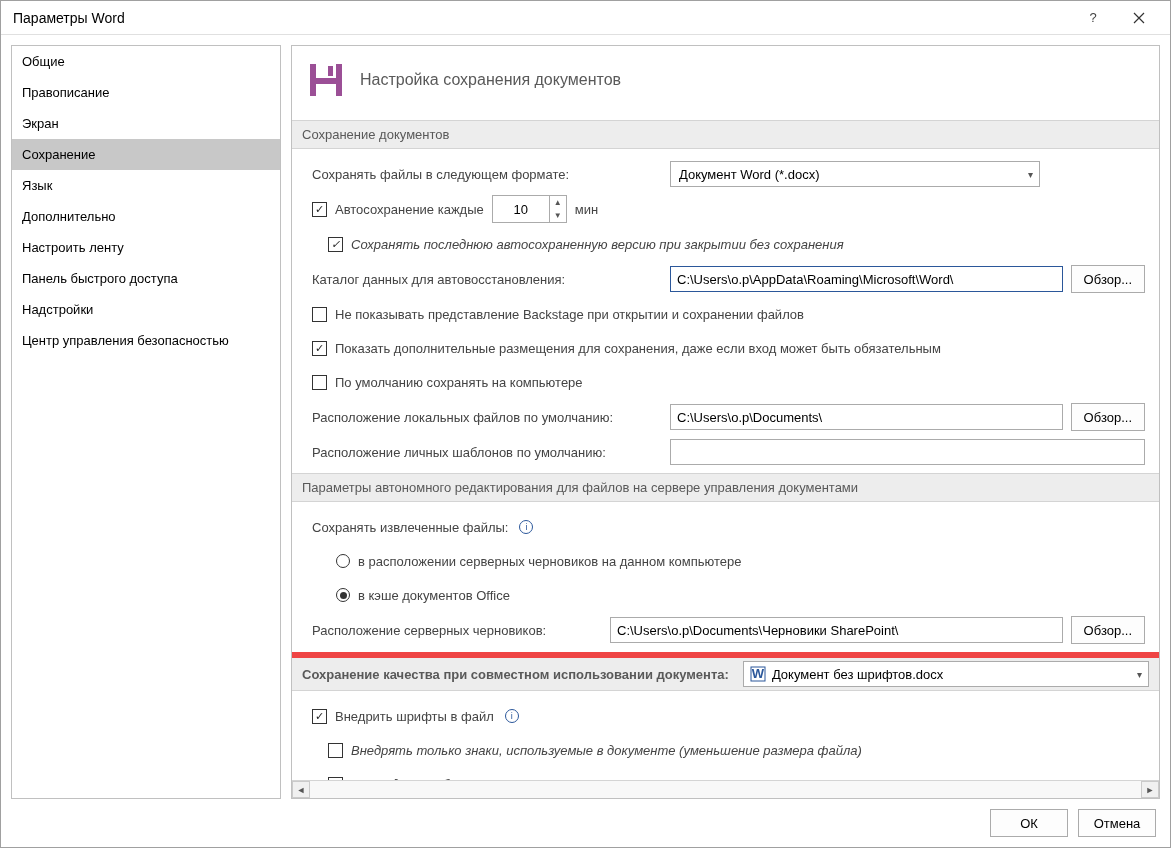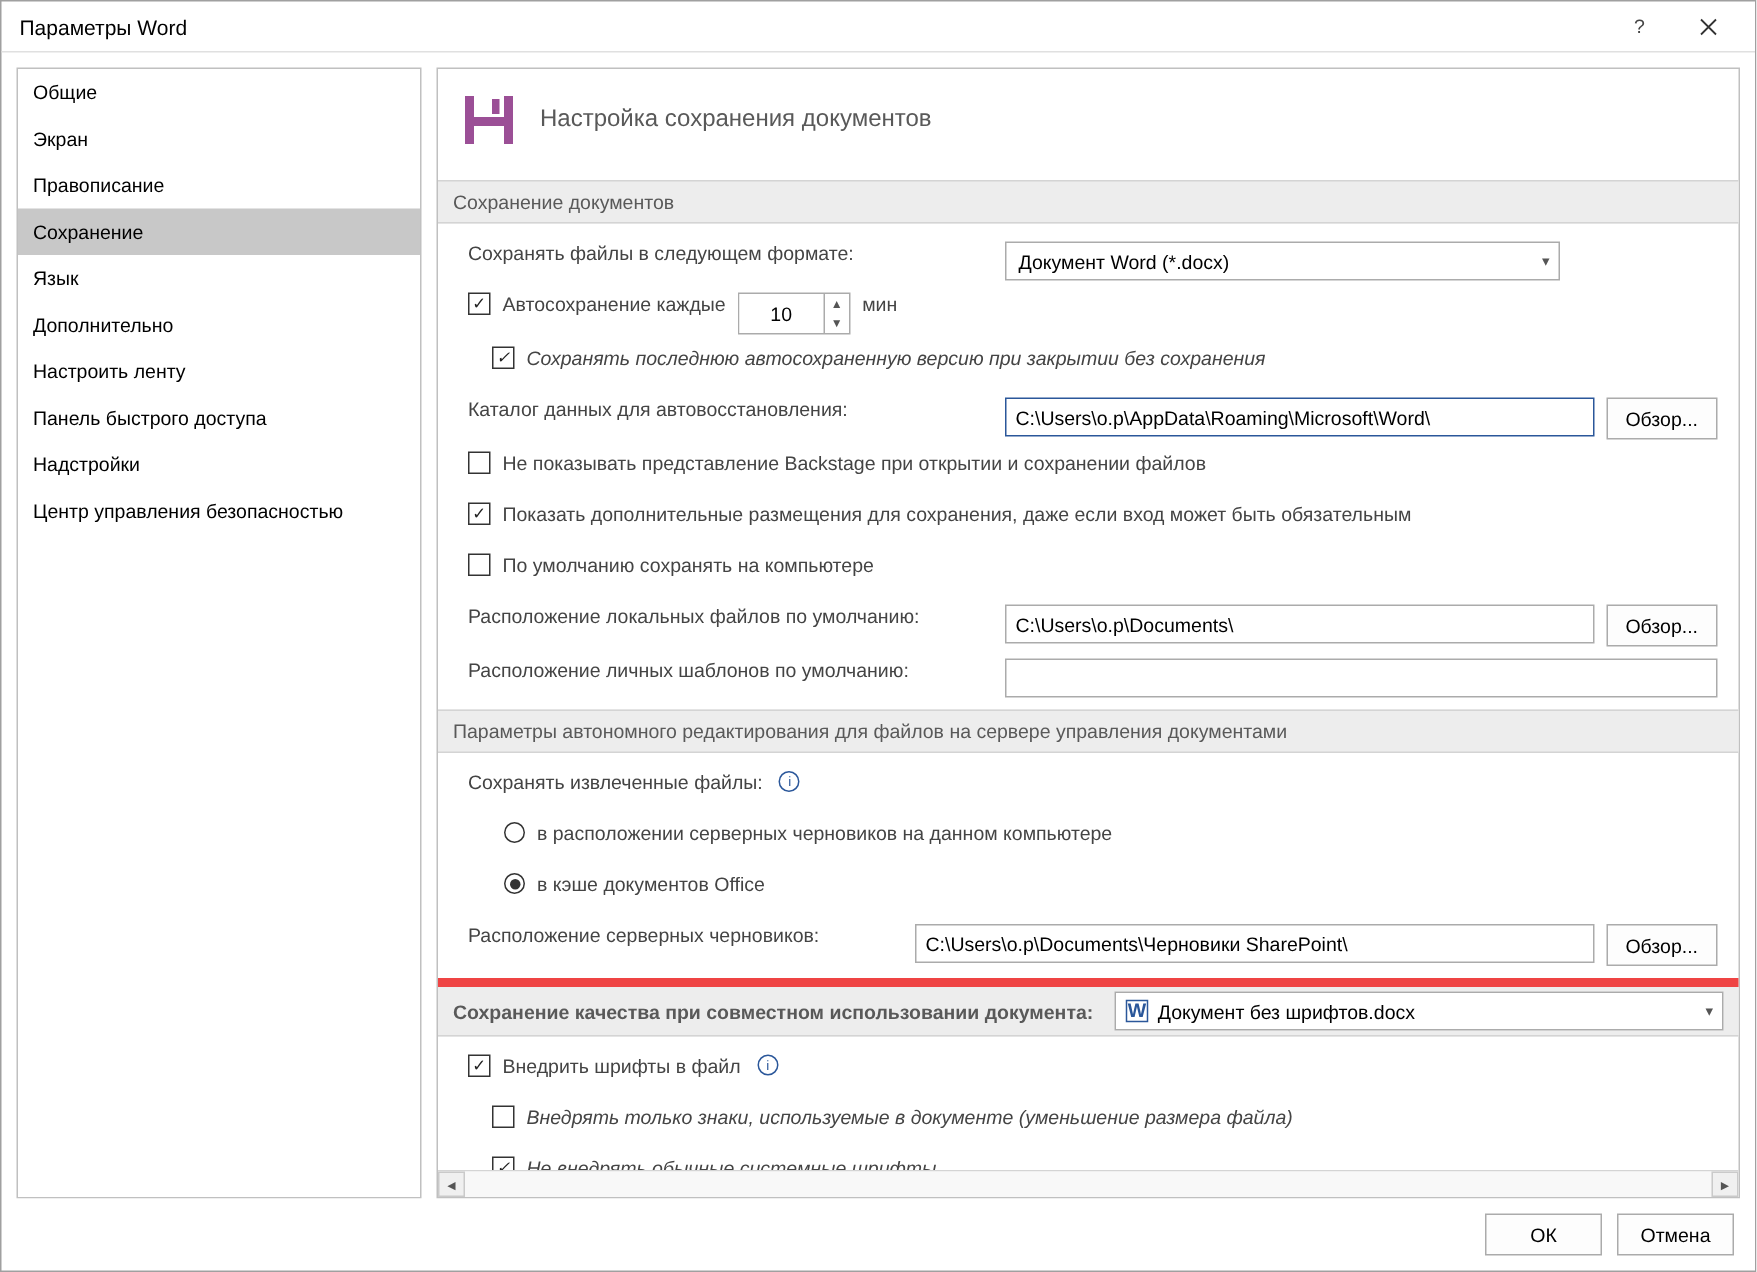--- a/index.html
+++ b/index.html
@@ -11,21 +11,21 @@
 .body { flex: 1; display: flex; padding: 10px 10px 0 10px; gap: 10px; overflow: hidden; }
 .sidebar { width: 270px; border: 1px solid #c0c0c0; background: #fff; }
 .sidebar-item { padding: 8px 10px; cursor: pointer; }
 .sidebar-item.selected { background: #c8c8c8; }
 .content-wrap { flex: 1; border: 1px solid #c0c0c0; display: flex; flex-direction: column; overflow: hidden; }
 .content { flex: 1; overflow-y: auto; overflow-x: hidden; padding: 14px 14px 0 14px; }
 .header { display: flex; align-items: center; gap: 14px; margin-bottom: 20px; }
 .header-icon { width: 40px; height: 40px; }
 .header-title { font-size: 16px; color: #595959; }
 .section-header { background: #ededed; border-top: 1px solid #d4d4d4; border-bottom: 1px solid #d4d4d4; padding: 6px 10px; font-weight: 400; color: #595959; margin: 6px -14px 12px -14px; }
-.row { display: flex; gap: 8px; margin-bottom: 8px; min-height: 26px; }
+.row { display: flex; align-items: center; gap: 8px; margin-bottom: 8px; min-height: 26px; }
 .row-indent { padding-left: 22px; font-style: italic; }
 .lbl { color: #444; }
 .select { border: 1px solid #ababab; height: 26px; padding: 0 24px 0 8px; background: #fff; position: relative; display: flex; align-items: center; cursor: pointer; }
 .select::after { content: "▾"; position: absolute; right: 6px; color: #555; font-size: 10px; }
 .chk { width: 15px; height: 15px; border: 1px solid #333; display: inline-flex; align-items: center; justify-content: center; font-size: 11px; color: #222; cursor: pointer; flex: 0 0 auto; }
 .chk.checked::before { content: "✓"; }
 .radio { width: 14px; height: 14px; border: 1px solid #333; border-radius: 50%; display: inline-flex; align-items: center; justify-content: center; cursor: pointer; flex: 0 0 auto; }
 .radio.checked::before { content: ""; width: 7px; height: 7px; background: #333; border-radius: 50%; }
 .spin { display: flex; border: 1px solid #ababab; height: 28px; }
 .spin input { border: 0; width: 56px; text-align: center; outline: none; }
@@ -56,22 +56,22 @@
     <div class="titlebar-btn">
       <svg width="12" height="12" viewBox="0 0 12 12">
           <path d="M1 1 L11 11 M11 1 L1 11" stroke="#333" stroke-width="1.2" fill="none"></path>
         </svg>
     </div>
   </div>
 
   <div class="body">
     <div class="sidebar" id="sidebar">
         <div class="sidebar-item">Общие</div>
+        <div class="sidebar-item">Правописание</div>
         <div class="sidebar-item">Экран</div>
-        <div class="sidebar-item">Правописание</div>
         <div class="sidebar-item selected">Сохранение</div>
         <div class="sidebar-item">Язык</div>
         <div class="sidebar-item">Дополнительно</div>
         <div class="sidebar-item">Настроить ленту</div>
         <div class="sidebar-item">Панель быстрого доступа</div>
         <div class="sidebar-item">Надстройки</div>
         <div class="sidebar-item">Центр управления безопасностью</div>
       </div>
 
     <div class="content-wrap">

